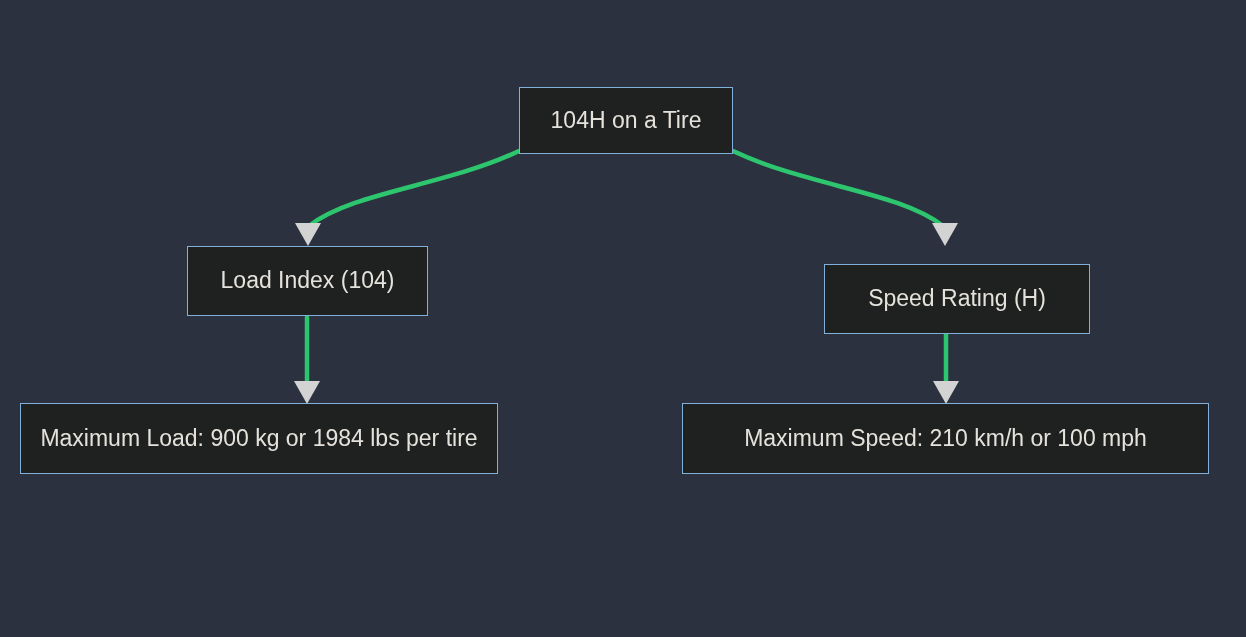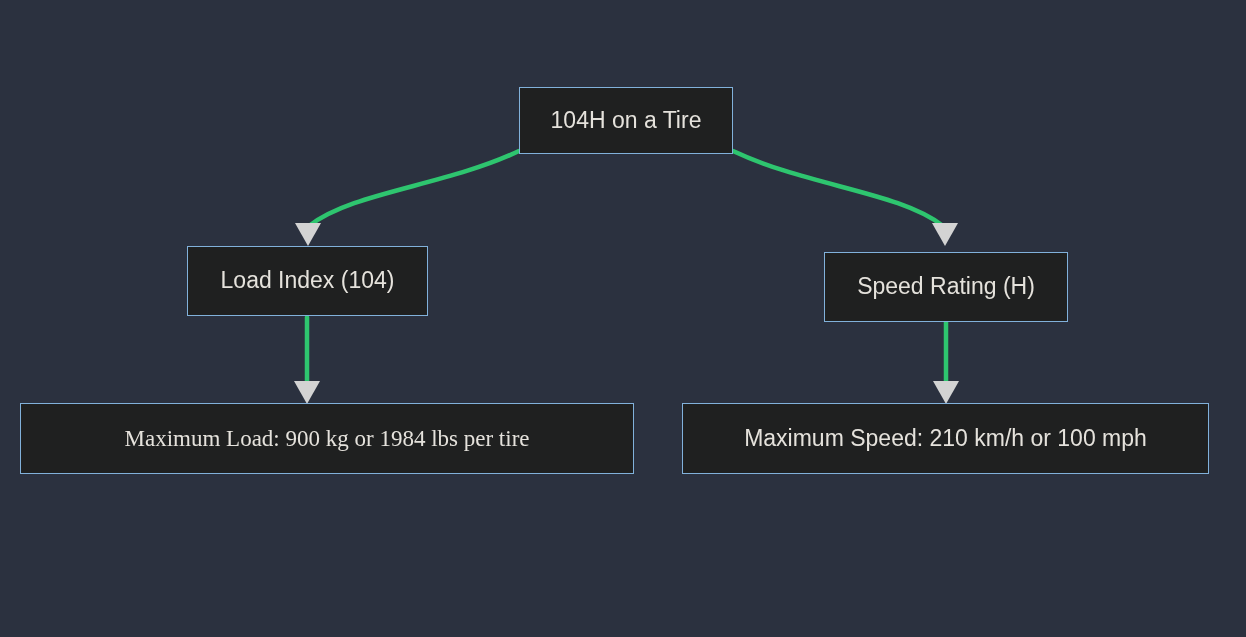--- a/index.html
+++ b/index.html
@@ -49,22 +49,22 @@
     display: flex;
     align-items: center;
     justify-content: center;
     font-size: 23px;
     line-height: 1.2;
     white-space: nowrap;
     text-align: center;
   }
   .node-root        { left: 519px; top: 87px;  width: 214px; height: 67px; }
   .node-load-index  { left: 187px; top: 246px; width: 241px; height: 70px; }
-  .node-speed-rating{ left: 824px; top: 252px; width: 244px; height: 70px; }
-  .node-max-load    { left: 20px;  top: 403px; width: 614px; height: 71px; font-family: Liberation Serif, serif; }
+  .node-speed-rating{ left: 824px; top: 264px; width: 266px; height: 70px; }
+  .node-max-load    { left: 20px;  top: 403px; width: 478px; height: 71px; }
   .node-max-speed   { left: 682px; top: 403px; width: 527px; height: 71px; }
 </style>
 </head>
 <body>
 
 <div>
 
   <svg class="edge-layer" viewBox="0 0 1246 637" aria-hidden="true">
 
     <path class="edge" d="M 519 151 C 445 186, 352 192, 309 226"></path>

